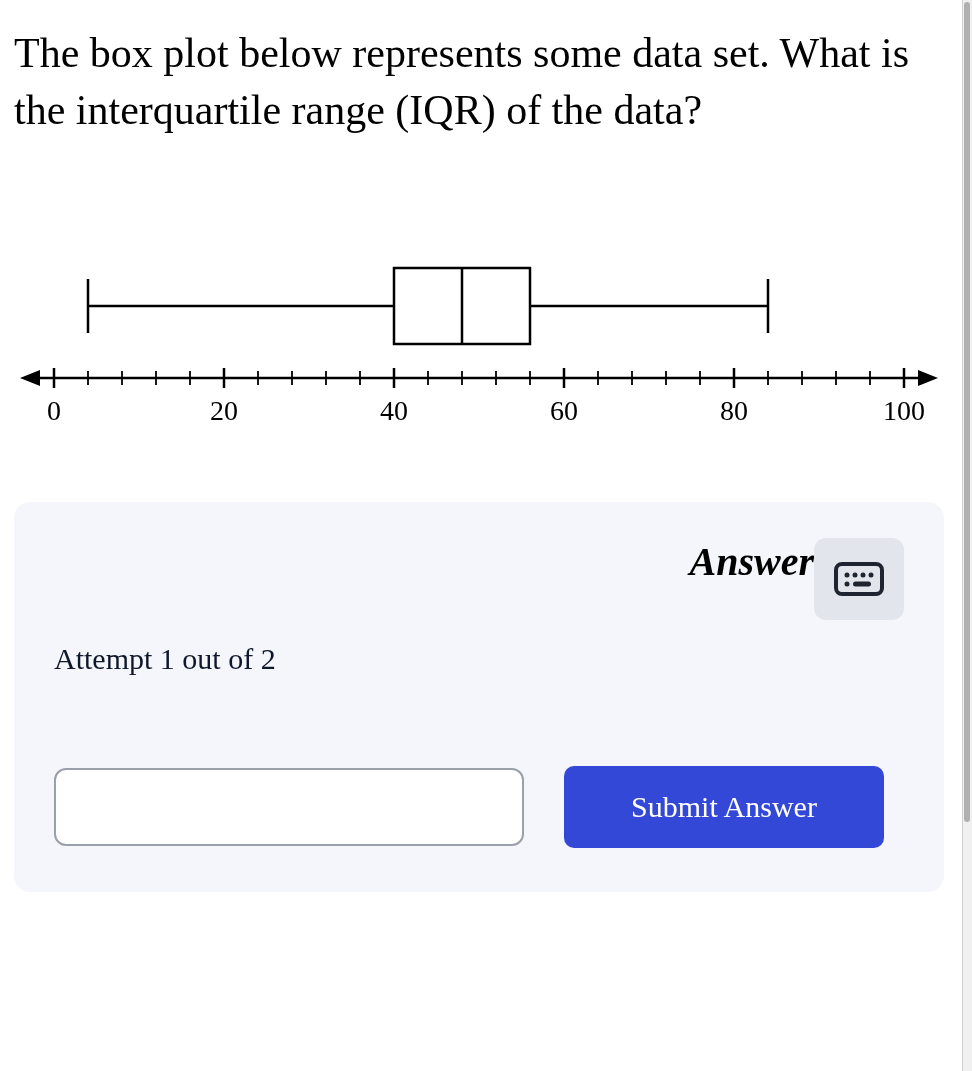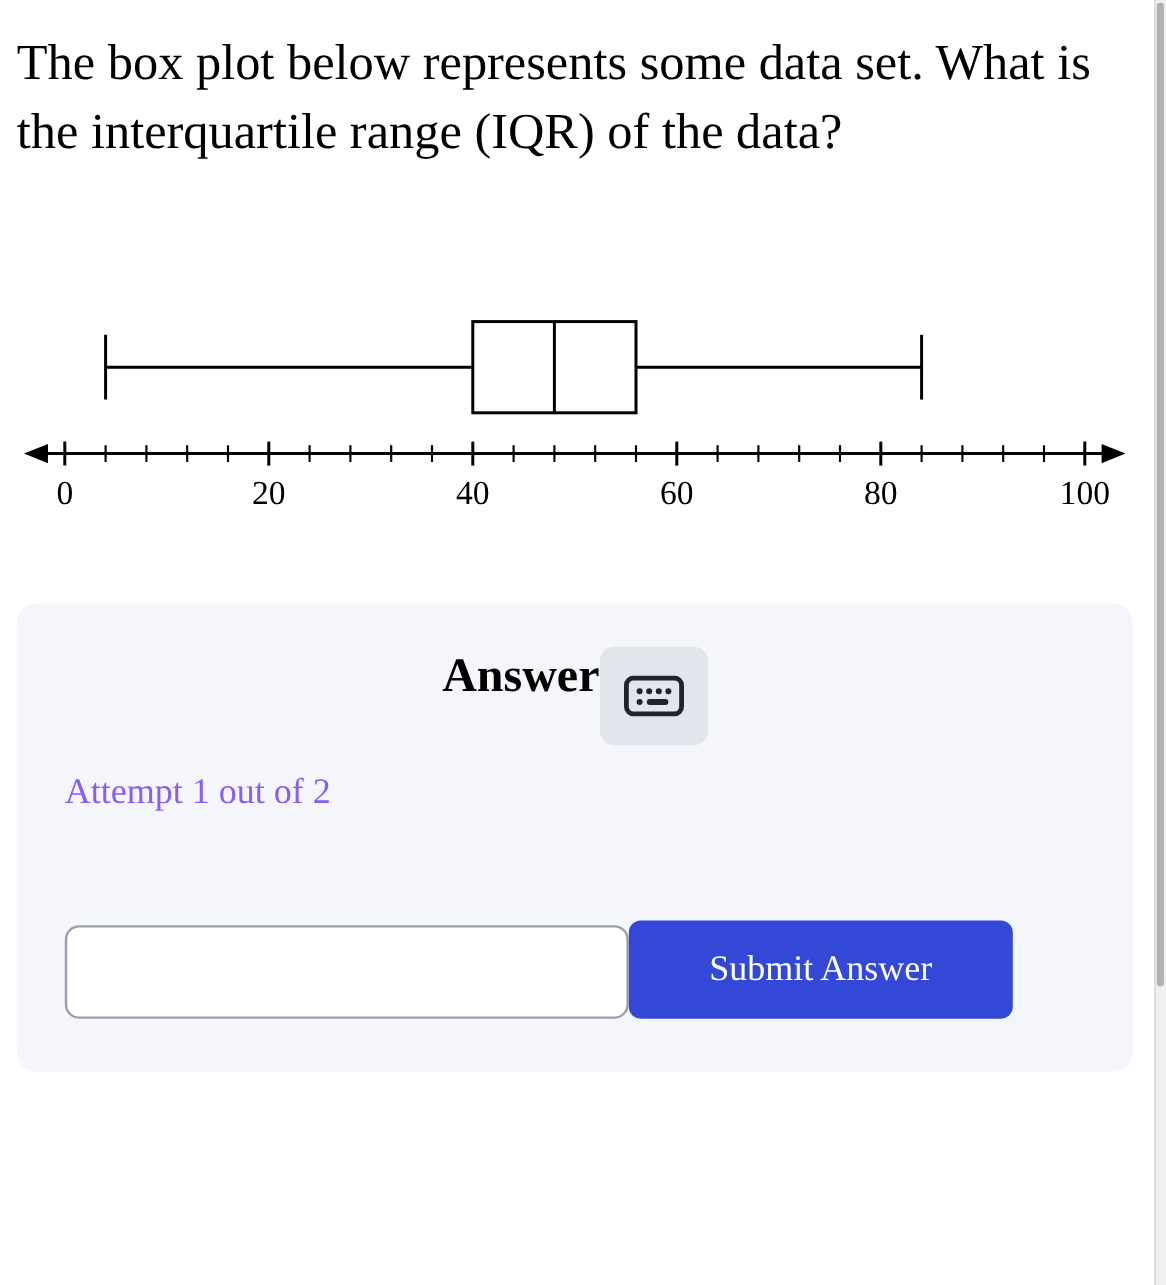--- a/index.html
+++ b/index.html
@@ -45,48 +45,50 @@
     margin: 60px 0 60px 0;
   }
   .answer-panel {
     background: #f4f6fb;
     border-radius: 16px;
     padding: 36px 40px 44px 40px;
     margin-top: 40px;
   }
   .answer-header {
     display: flex;
-    justify-content: center;
+    justify-content: flex-end;
     align-items: flex-start;
+    font-style: italic;
   }
   .answer-title {
     font-size: 40px;
     font-weight: bold;
     color: #000;
     margin: 0;
   }
   .keypad-btn {
     width: 90px;
     height: 82px;
     background: #e2e5eb;
     border-radius: 12px;
     display: flex;
     align-items: center;
     justify-content: center;
     cursor: pointer;
   }
   .attempt {
     font-size: 30px;
-    color: #8b5cf6;
+    color: #0f172a;
     margin-top: 22px;
   }
   .answer-row {
     display: flex;
+    gap: 40px;
     margin-top: 90px;
-    align-items: flex-end;
+    align-items: center;
   }
   .answer-input {
     flex: 0 0 auto;
     width: 470px;
     height: 78px;
     border: 2px solid #9aa0aa;
     border-radius: 12px;
     background: #fff;
     font-size: 30px;
     padding: 0 16px;

